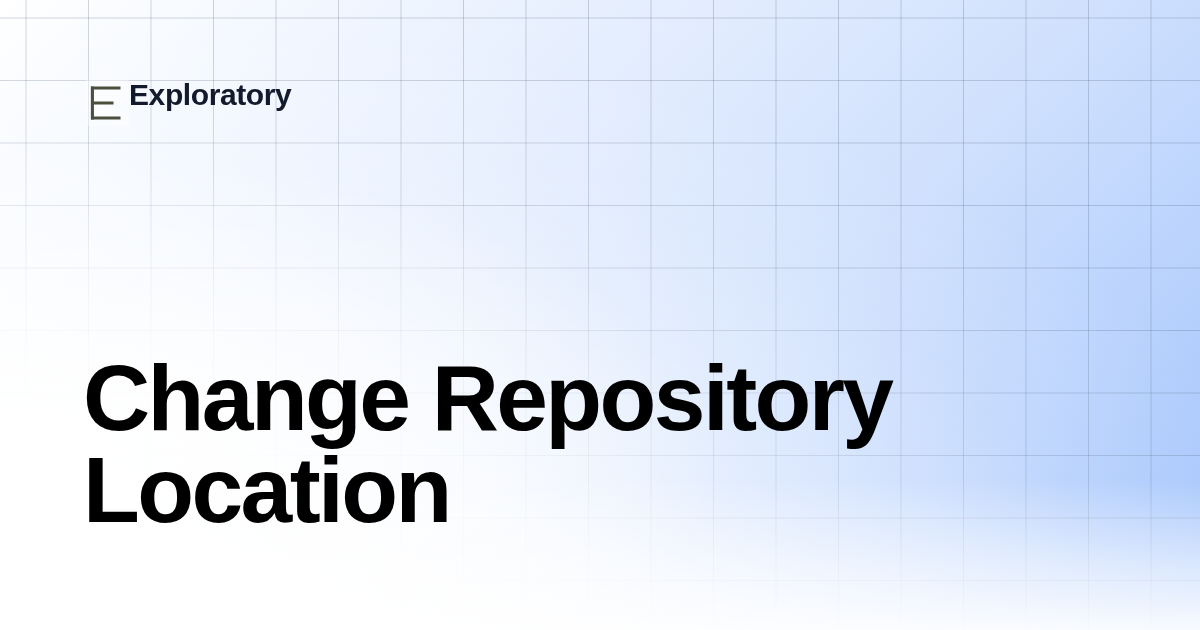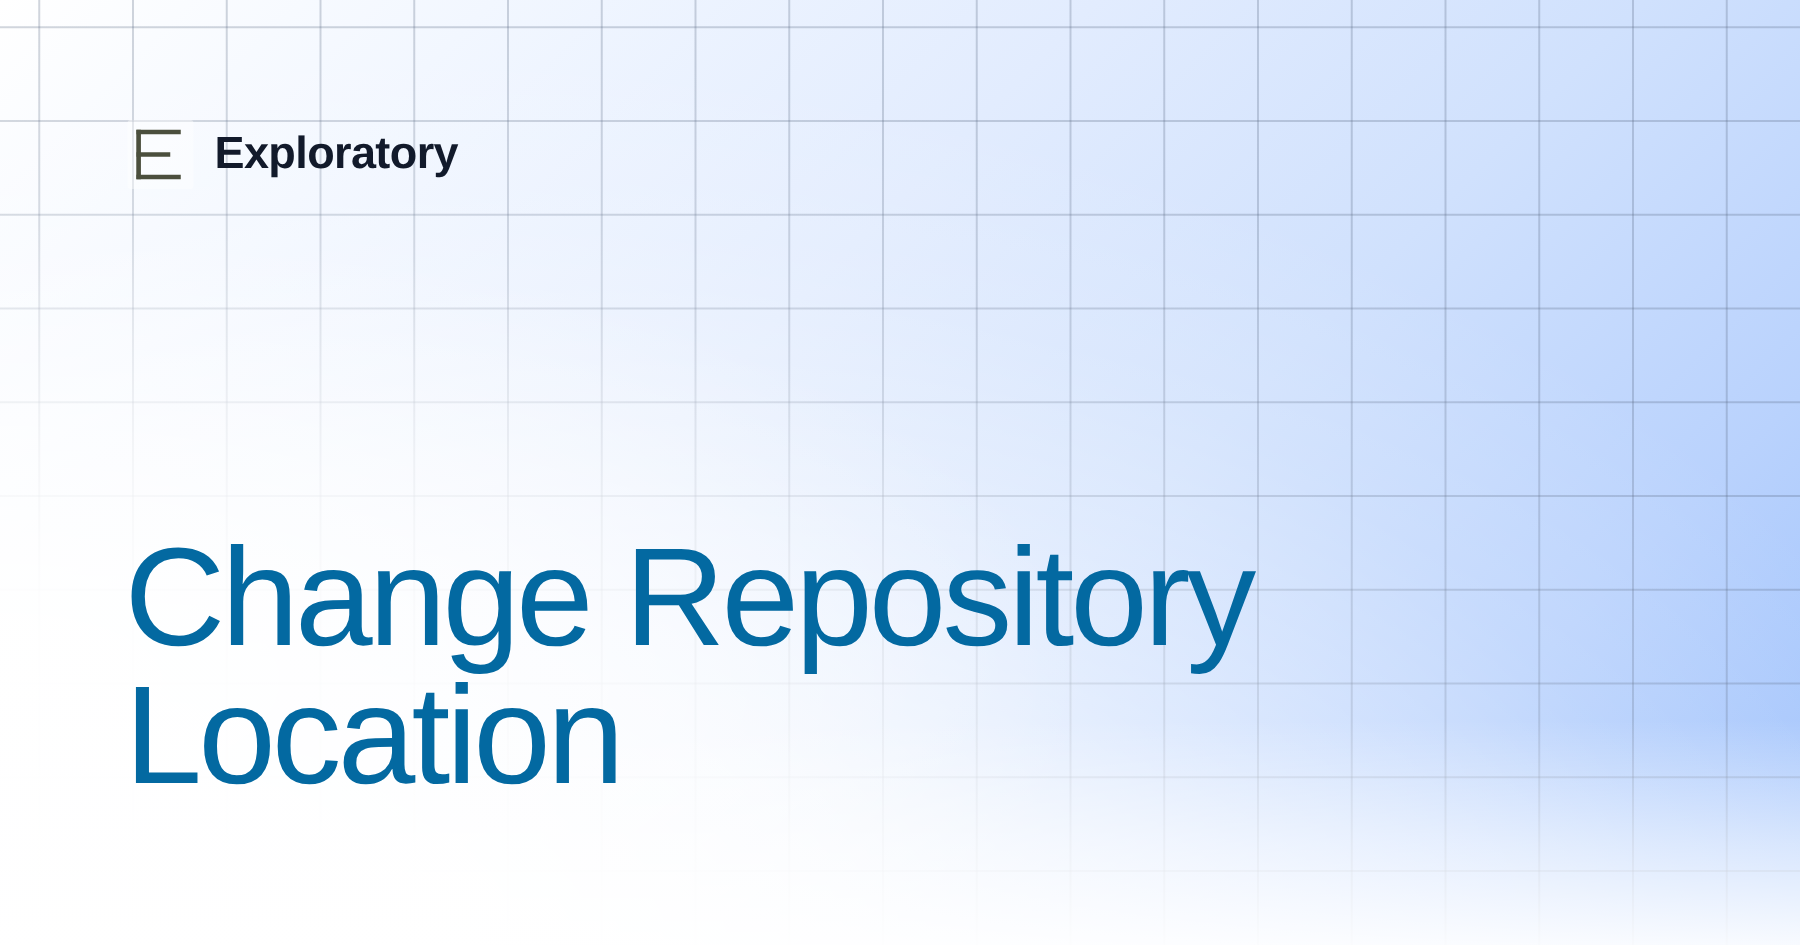--- a/index.html
+++ b/index.html
@@ -90,22 +90,21 @@
     inset: 0;
     z-index: 5;
   }
 
   
   .brand {
     position: absolute;
     left: 85px;
     top: 80px;
     display: flex;
-    align-items: center;
-    gap: 14px;
+    align-items: flex-start;
   }
 
   .brand-logo {
     width: 44px;
     height: 46px;
     display: block;
     background: rgba(255,255,255,0.42);
     border-radius: 2px;
     flex: 0 0 auto;
   }
@@ -119,24 +118,24 @@
     white-space: nowrap;
   }
 
   
   .headline {
     position: absolute;
     left: 83px;
     top: 352px;
     width: 860px;
     font-size: 93px;
-    font-weight: normal;
+    font-weight: bold;
     line-height: 0.99;
     letter-spacing: -2.6px;
-    color: #0369a1;
+    color: #000000;
     font-stretch: condensed;
     white-space: pre-line;
   }
 </style>
 </head>
 <body>
 
 <div id="og-card">
 
   <div class="bg-gradient"></div>

